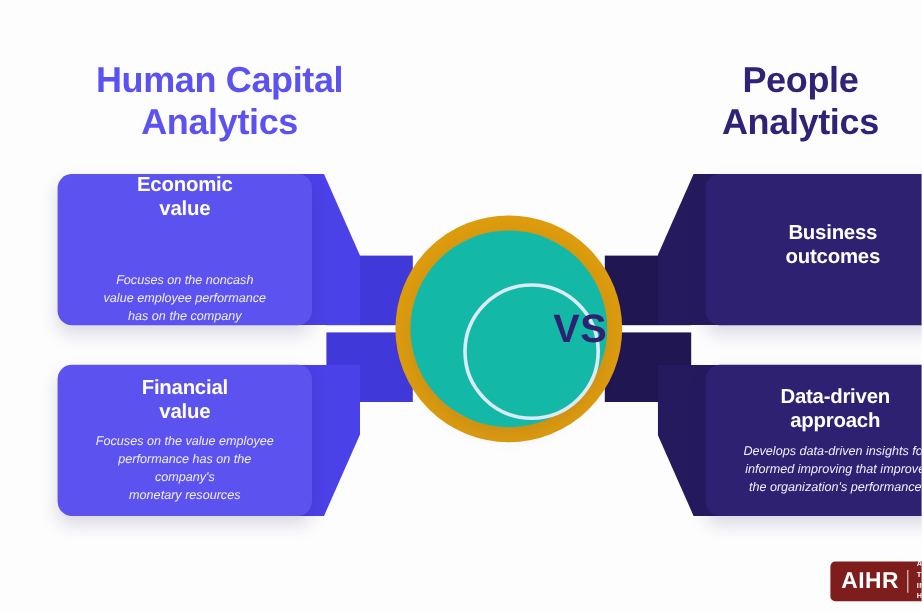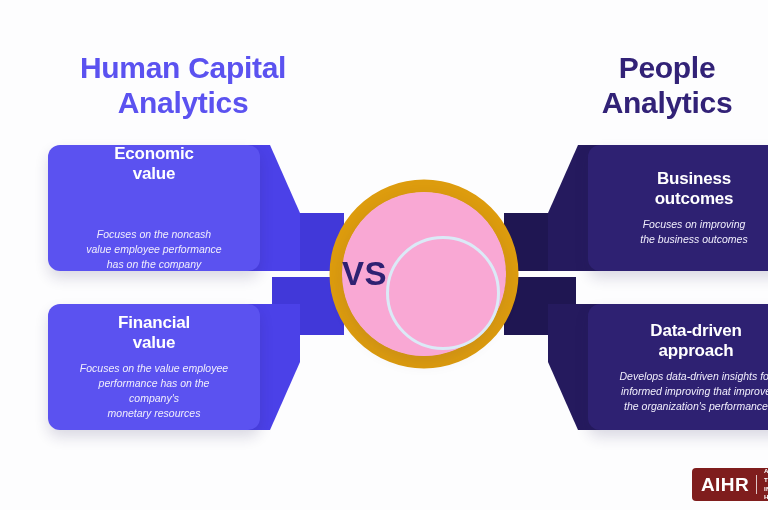--- a/index.html
+++ b/index.html
@@ -85,23 +85,23 @@
     width:196px; height:196px;
     z-index:5;
   }
   #vs-ring{
     position:absolute;left:0;top:0;width:196px;height:196px;
   }
   #vs-inner{
     position:absolute;
     left:16px;top:16px;width:164px;height:164px;
     border-radius:50%;
-    background:#f9a8d4;
+    background:#14b8a6;
     box-shadow:0 6px 16px rgba(40,30,90,.10);
-    display:flex;align-items:center;justify-content:flex-start;
+    display:flex;align-items:center;justify-content:flex-end;
     z-index:6;
   }
   #vs-thinring{
     position:absolute;
     left:44px;top:44px;width:108px;height:108px;
     border-radius:50%;
     border:3px solid #dbeaf7;
     z-index:7;
     pointer-events:none;
   }
@@ -196,22 +196,20 @@
     </div>
   </div>
 
   <div class="group">
     <div class="bar indigo" style="left:464px;top:213px;width:72px;height:58px;"></div>
     <div class="tail indigo" style="left:508px;top:145px;width:60px;height:126px;
                 clip-path:polygon(30px 0, 60px 0, 60px 126px, 0 126px, 0 68px);"></div>
     <div class="card indigo" style="left:548px;top:145px;width:212px;height:126px;padding:10px 14px;">
       <div class="card-title">Business
 outcomes</div>
-      <div class="card-desc">Focuses on improving
-the business outcomes</div>
     </div>
   </div>
 
   <div class="group">
     <div class="bar indigo" style="left:464px;top:277px;width:72px;height:58px;"></div>
     <div class="tail indigo" style="left:508px;top:304px;width:60px;height:126px;
                 clip-path:polygon(0 0, 60px 0, 60px 126px, 30px 126px, 0 58px);"></div>
     <div class="card indigo" style="left:548px;top:304px;width:216px;height:126px;padding:10px 10px;">
       <div class="card-title">Data-driven
 approach</div>

